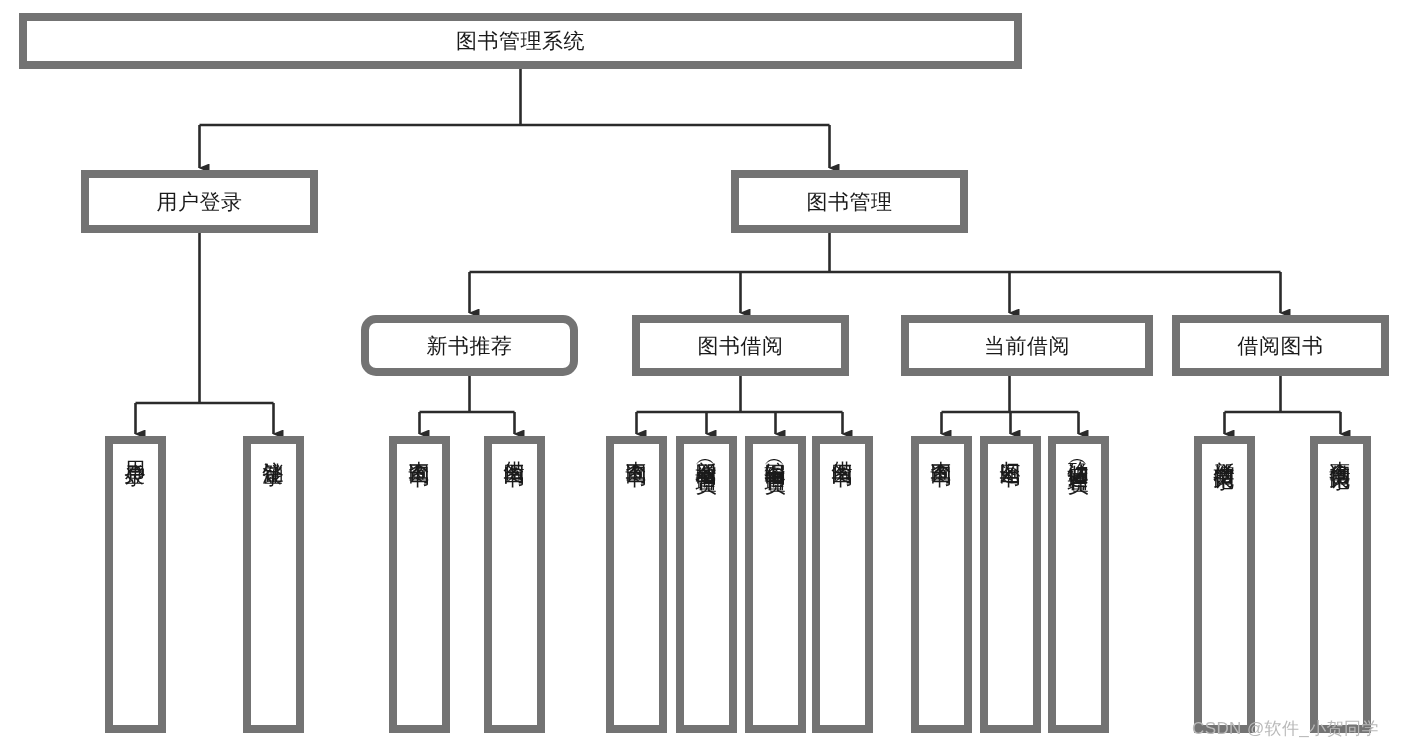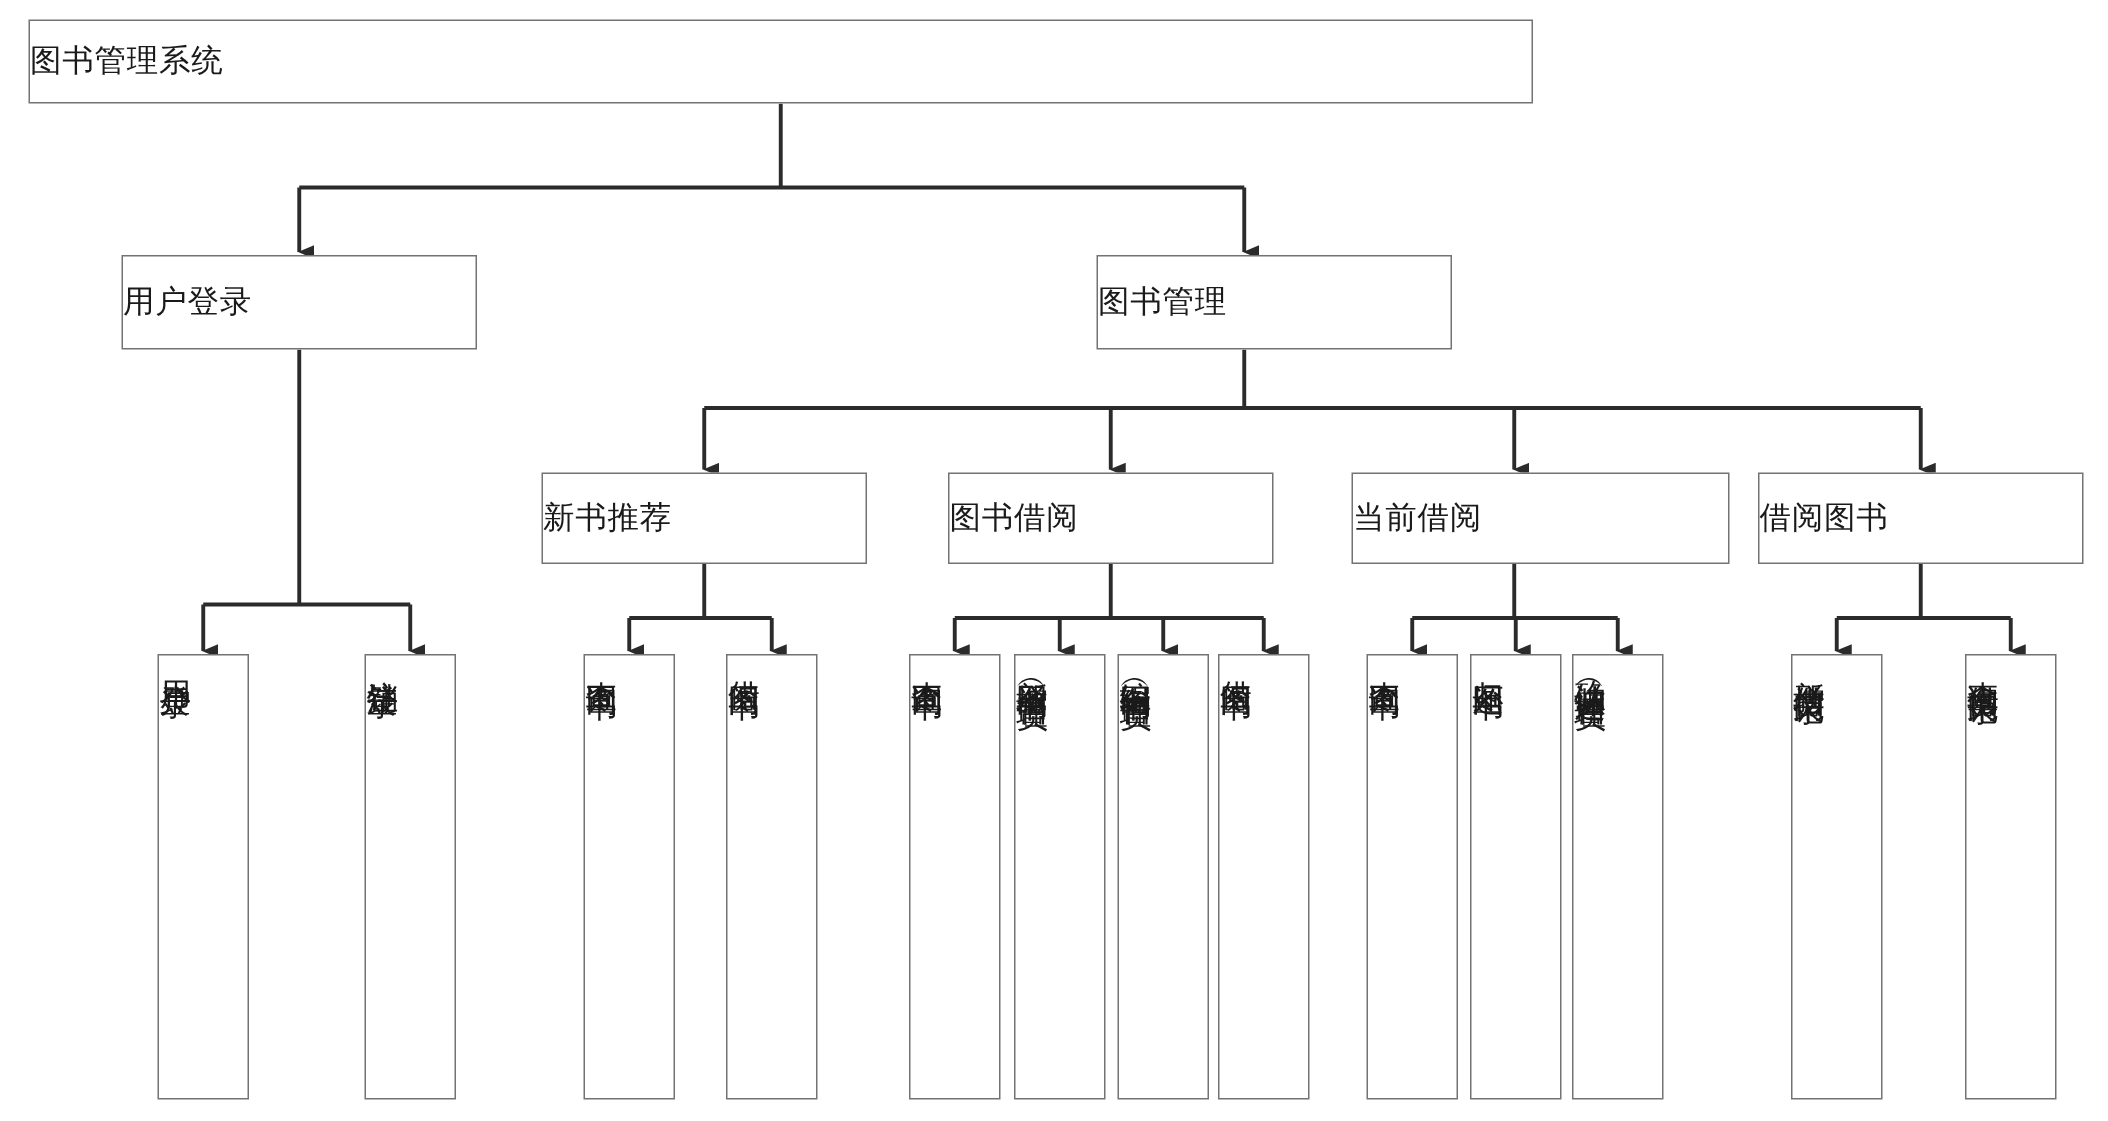--- a/index.html
+++ b/index.html
@@ -23,24 +23,24 @@
     position: absolute;
     left: 0;
     top: 0;
     width: 1405px;
     height: 747px;
   }
   .node-box {
     position: absolute;
     box-sizing: border-box;
     background: #ffffff;
-    border: 1px solid #737373;
+    border: 8px solid #737373;
     display: flex;
     align-items: center;
-    justify-content: flex-start;
+    justify-content: center;
     overflow: hidden;
   }
   .node-label-h {
     font-size: 21px;
     color: #1a1a1a;
     line-height: 1.1;
     white-space: nowrap;
     letter-spacing: 0.5px;
   }
   .node-label-v {
@@ -125,21 +125,21 @@
       </div>
       <div class="node-box" style="left: 711px; top: 170px; width: 237px; height: 63px; margin-left: 20px;">
         <span class="node-label-h">图书管理</span>
       </div>
       <div class="node-box leaf-box" style="left: 105px; top: 436px; width: 61px; height: 297px;">
         <span class="node-label-v">用户登录</span>
       </div>
       <div class="node-box leaf-box" style="left: 243px; top: 436px; width: 61px; height: 297px;">
         <span class="node-label-v">注销登录</span>
       </div>
-      <div class="node-box" style="left: 361px; top: 315px; width: 217px; height: 61px;">
+      <div class="node-box" style="left: 361px; top: 315px; width: 217px; height: 61px; border-radius: 15px;">
         <span class="node-label-h">新书推荐</span>
       </div>
       <div class="node-box leaf-box" style="left: 389px; top: 436px; width: 61px; height: 297px;">
         <span class="node-label-v">查询图书</span>
       </div>
       <div class="node-box leaf-box" style="left: 484px; top: 436px; width: 61px; height: 297px;">
         <span class="node-label-v">借阅图书</span>
       </div>
       <div class="node-box" style="left: 632px; top: 315px; width: 217px; height: 61px;">
         <span class="node-label-h">图书借阅</span>
@@ -172,14 +172,15 @@
         <span class="node-label-h">借阅图书</span>
       </div>
       <div class="node-box leaf-box" style="left: 1194px; top: 436px; width: 61px; height: 297px;">
         <span class="node-label-v">新增借阅记录</span>
       </div>
       <div class="node-box leaf-box" style="left: 1310px; top: 436px; width: 61px; height: 297px;">
         <span class="node-label-v">查询借阅记录</span>
       </div>
     </div>
 
+  <div class="watermark" style="left: 1192px; top: 717px;">CSDN @软件_小贺同学</div>
 
 </div>
 
 </body></html>

